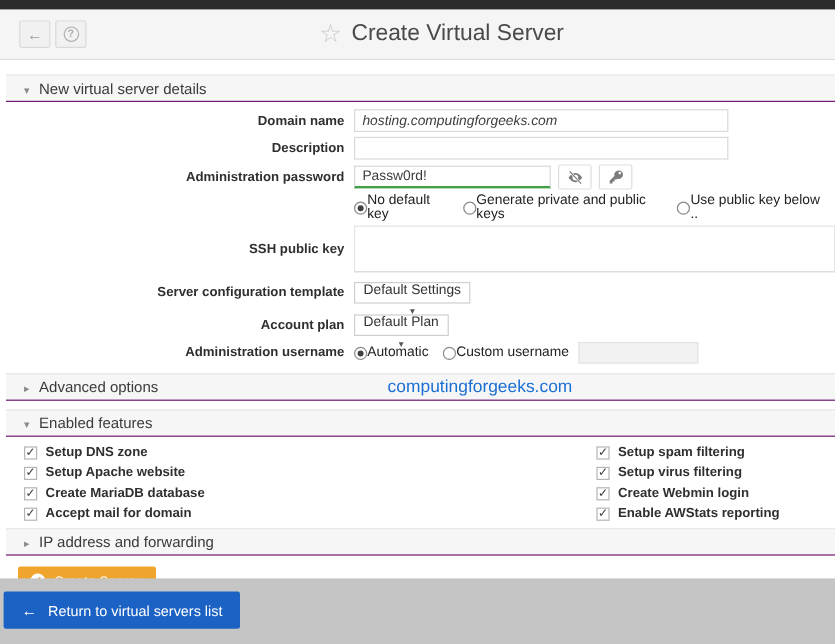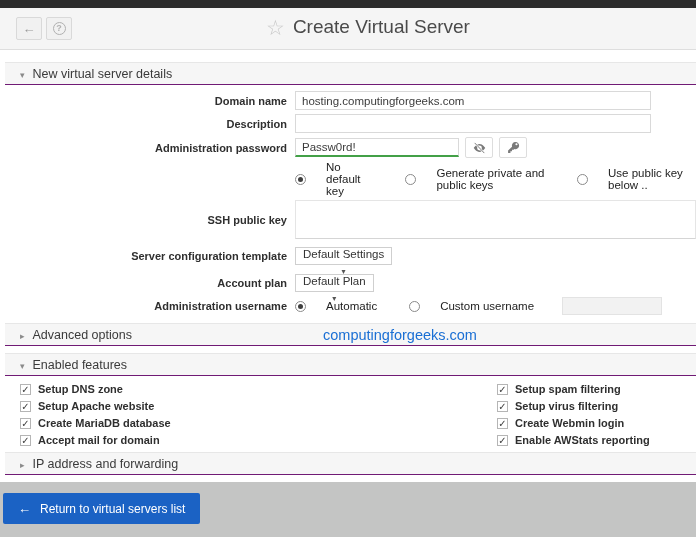--- a/index.html
+++ b/index.html
@@ -25,26 +25,26 @@
                  position:relative; cursor:pointer; }
   .arrow { color:#8a8a8a; font-size:9px; margin-right:8px; display:inline-block; }
 
   .form { padding-top:6px; }
   .row { display:flex; align-items:center; margin-bottom:4px; }
   .lbl { flex:0 0 290px; text-align:right; padding-right:8px; font-size:11px; font-weight:bold; color:#2f2f2f; }
   .ctl { display:flex; align-items:center; flex:1; }
 
   input.txt { height:19px; border:1px solid #d9d9d9; font-family:"Liberation Sans",sans-serif;
               font-size:11.5px; color:#3c3c3c; padding:0 6px; outline:none; background:#fff; }
-  .w-dom { width:356px; }
+  .w-dom { width:312px;font-style:italic; }
   .w-pass { width:164px; border-bottom:2px solid #43a047 !important; }
   .icon-btn { width:28px; height:21px; background:#fff; border:1px solid #ddd; margin-left:6px; border-radius:2px;
               display:flex; align-items:center; justify-content:center; cursor:pointer; }
 
-  .radio-row { display:flex; align-items:center; gap:20px; font-size:11.5px; color:#222; }
+  .radio-row { display:flex; align-items:center; gap:0; font-size:11.5px; color:#222; }
   .radio { width:11px; height:11px; border:1px solid #8a8a8a; border-radius:50%; position:relative; background:#fff;
            flex:0 0 11px; cursor:pointer; }
   .radio.sel::after { content:''; position:absolute; left:2px; top:2px; right:2px; bottom:2px;
                       border-radius:50%; background:#3f3f3f; }
   .radio-lbl { margin-right:12px; }
 
   textarea.ssh { flex:1; height:39px; border:1px solid #e5e5e5; border-bottom-color:#d5d5d5; resize:none;
                  background:#fff; outline:none; font-family:"Liberation Mono",monospace; font-size:10px; }
 
   .select { border:1px solid #cfcfcf; background:#fff; height:18px; display:inline-flex; align-items:center;

